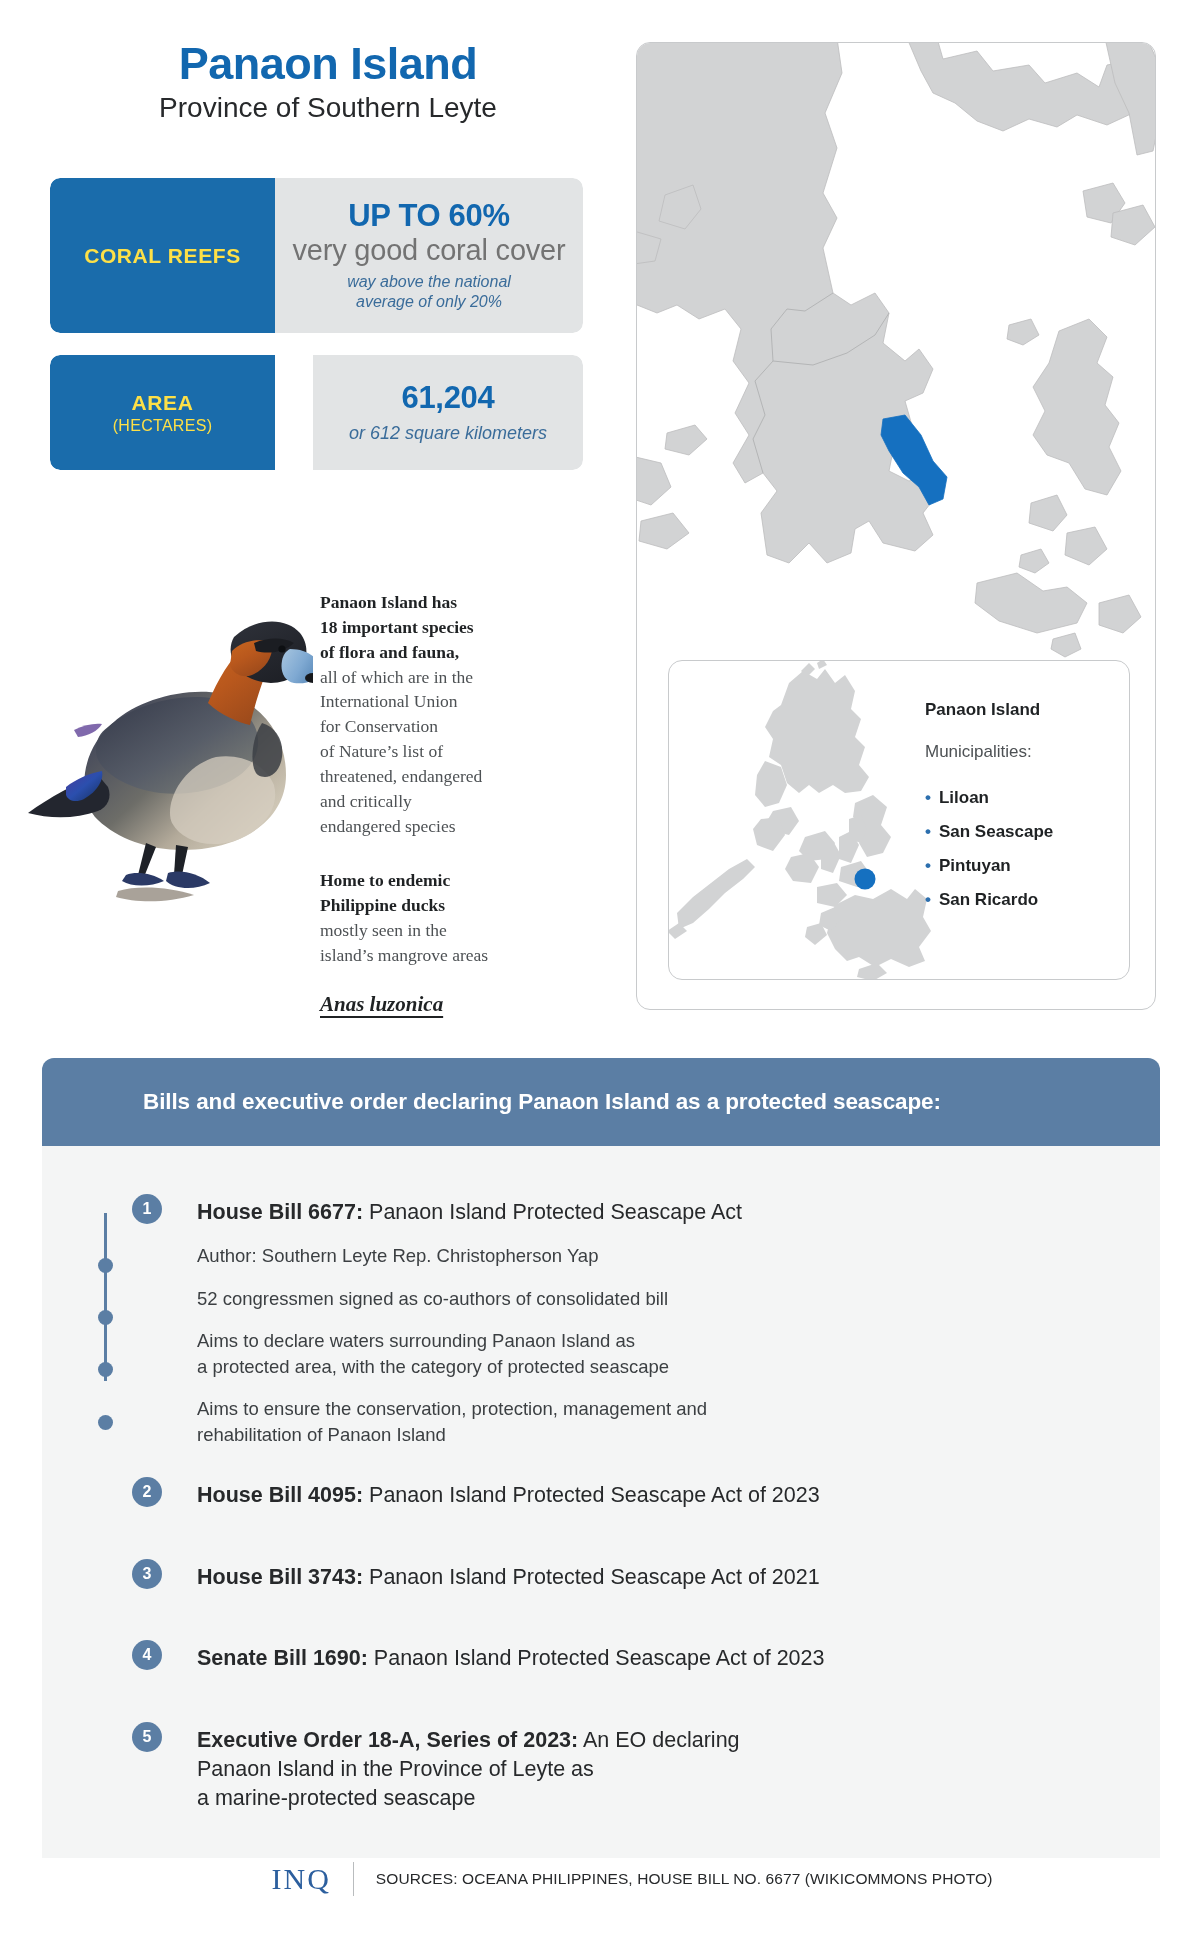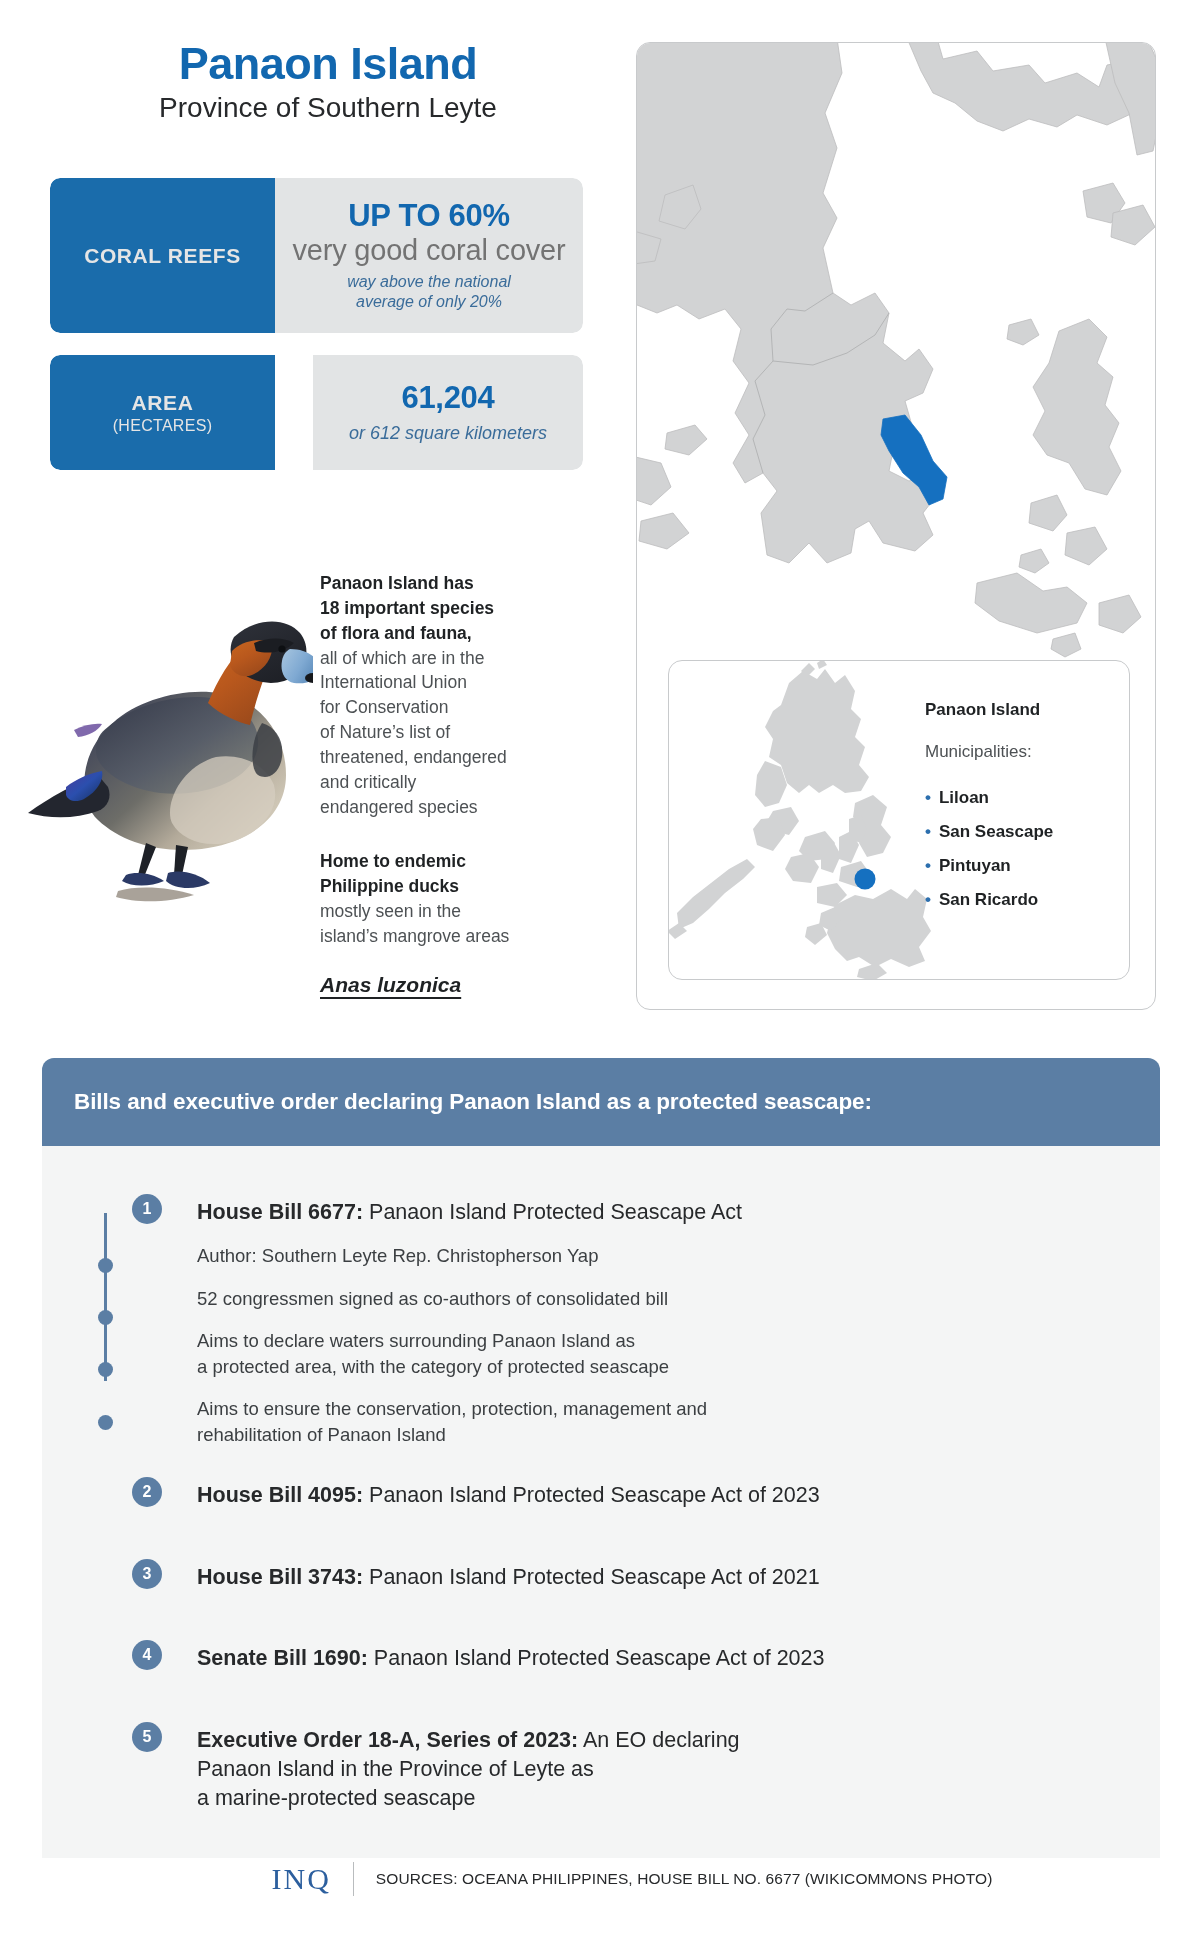--- a/index.html
+++ b/index.html
@@ -30,21 +30,21 @@
 
   
   .stat-card {
     position: absolute; display: flex; height: 155px;
     border-radius: 10px; overflow: hidden;
   }
   .stat-card.coral { left: 50px; top: 178px; width: 533px; }
   .stat-card.area  { left: 50px; top: 355px; width: 533px; height: 115px; gap: 38px; }
 
   .stat-label {
-    background: #1a6cab; color: #e5e5e5;
+    background: #1a6cab; color: #fde047;
     display: flex; flex-direction: column;
     align-items: center; justify-content: center;
     width: 225px; flex: 0 0 225px;
     border-radius: 10px 0 0 10px;
   }
   .stat-label .main {
     font-size: 21px; font-weight: bold; letter-spacing: 0.6px;
   }
   .stat-label .sub {
     font-size: 16px; font-weight: normal; letter-spacing: 0.3px; margin-top: 2px;
@@ -71,21 +71,21 @@
     font-size: 18px; font-style: italic; color: #3a6c9a;
     line-height: 1.25; text-align: center; margin-top: 6px;
   }
 
   
   .duck-wrap {
     position: absolute; left: 18px; top: 575px;
     width: 295px; height: 330px;
   }
   .species-text {
-    position: absolute; left: 320px; top: 571px; width: 265px;
+    position: absolute; left: 320px; top: 590px; width: 265px; font-family: Liberation Serif, serif;
   }
   .sp-block { margin-bottom: 30px; }
   .sp-bold {
     font-size: 17.5px; font-weight: bold; color: #1f2224;
     line-height: 1.42;
   }
   .sp-reg {
     font-size: 17.5px; font-weight: normal; color: #4d5154;
     line-height: 1.42;
   }
@@ -128,21 +128,21 @@
   
   .bills {
     position: absolute; left: 42px; top: 1058px;
     width: 1118px; height: 800px;
     background: #f4f5f5;
     border-radius: 12px 12px 0 0;
   }
   .bills-head {
     height: 88px; background: #5b7ea4;
     border-radius: 12px 12px 0 0;
-    display: flex; align-items: center; padding-left: 32px; text-align: right;
+    display: flex; align-items: center; padding-left: 101px; text-align: right;
   }
   .bills-head-text {
     color: #ffffff; font-size: 22.5px; font-weight: bold; letter-spacing: -0.1px;
   }
   .bills-body { position: relative; padding: 52px 0 0 0; }
 
   .bill-row { position: relative; display: flex; margin-bottom: 0; }
   .badge {
     position: absolute; width: 30px; height: 30px;
     border-radius: 50%; background: #5b7ea4; color: #ffffff;

